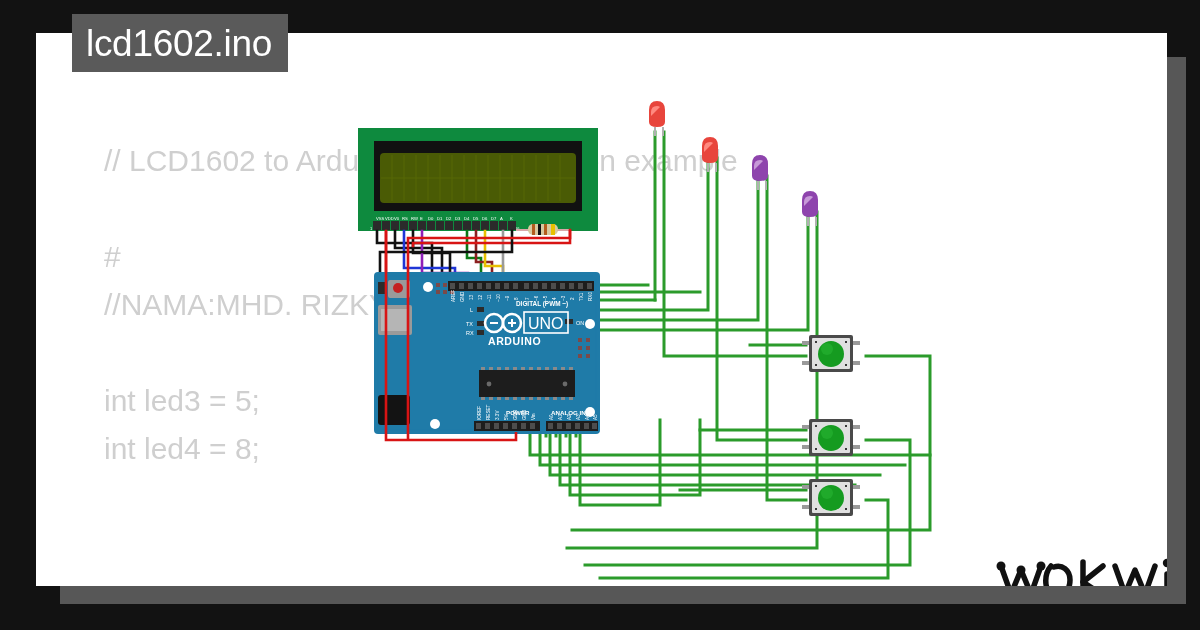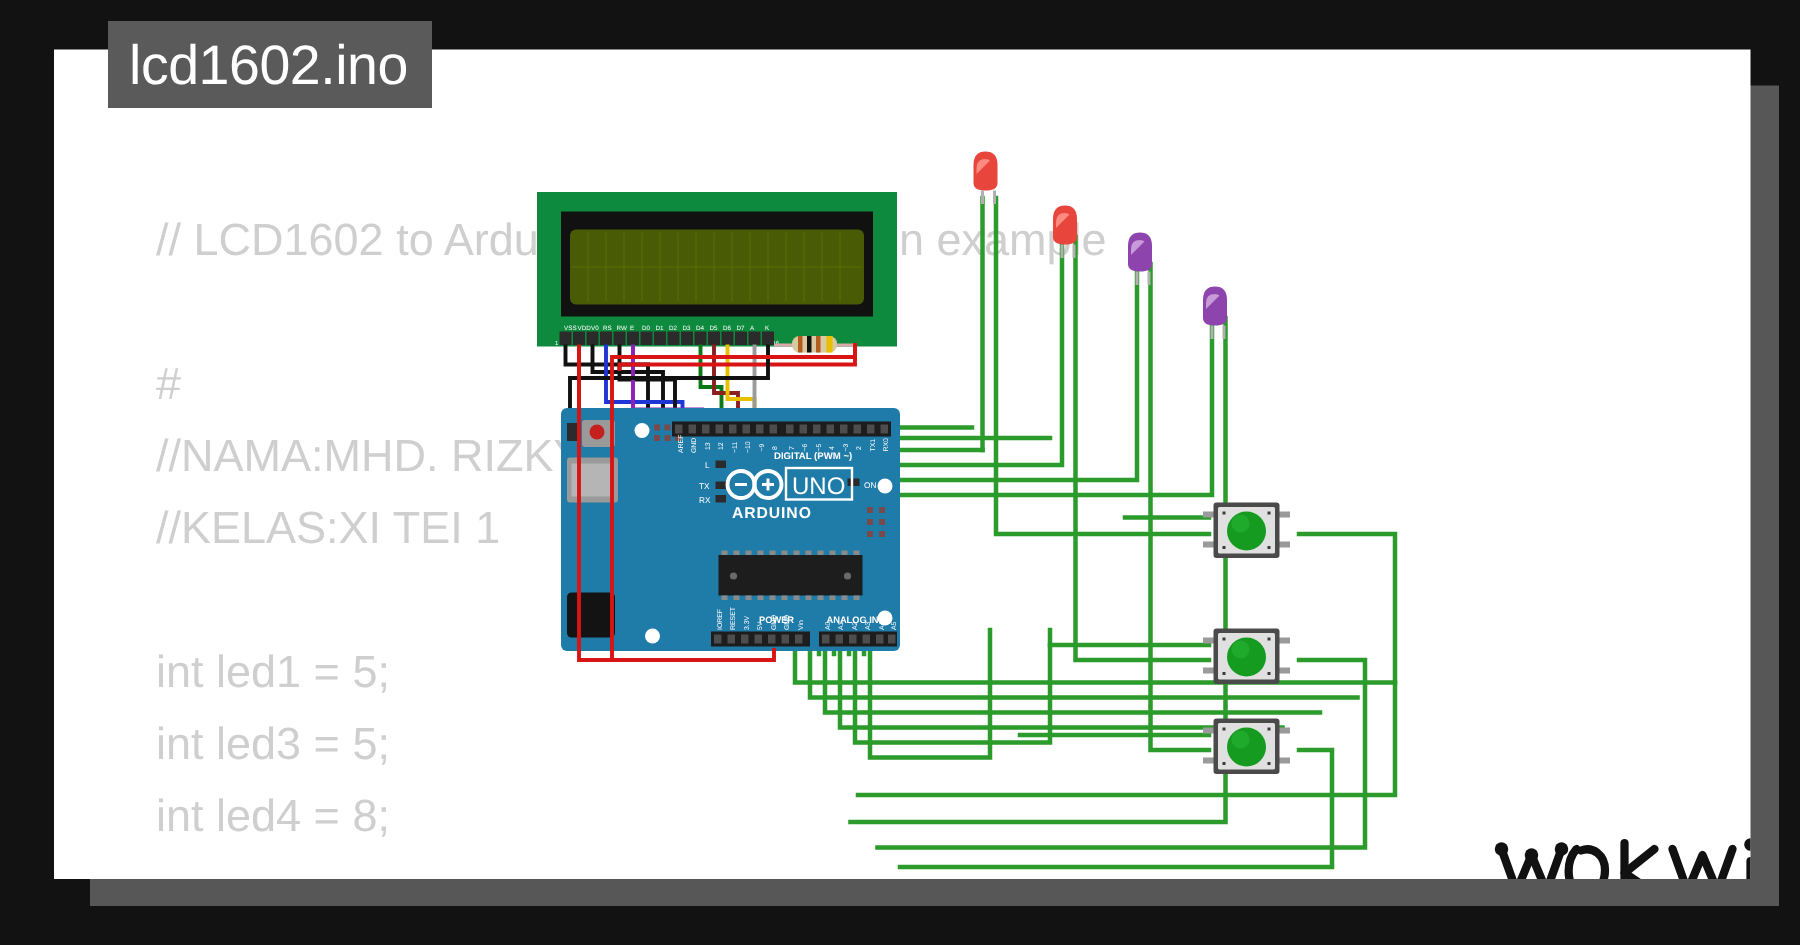--- a/index.html
+++ b/index.html
@@ -69,23 +69,21 @@
 
   <div class="sheet-shadow"></div>
 
   <div class="sheet">
 
     <div class="code">
       <div>// LCD1602 to Arduino Uno connection example</div>
       <div class="blank"></div>
       <div>#</div>
       <div>//NAMA:MHD. RIZKY FAUZAN</div>
-      <div>//KELAS:XI TEI 1</div>
       <div class="blank"></div>
-      <div>int led1 = 5;</div>
       <div>int led3 = 5;</div>
       <div>int led4 = 8;</div>
 
     </div>
 
     <svg class="circuit" viewBox="0 0 1200 630" width="1200" height="630" style="left:-36px; top:-33px;">
 
       <g fill="none" stroke="#2b9b2b" stroke-width="3" stroke-linecap="square">
 
         <path d="M655 132 L655 300 L655 300"></path>

